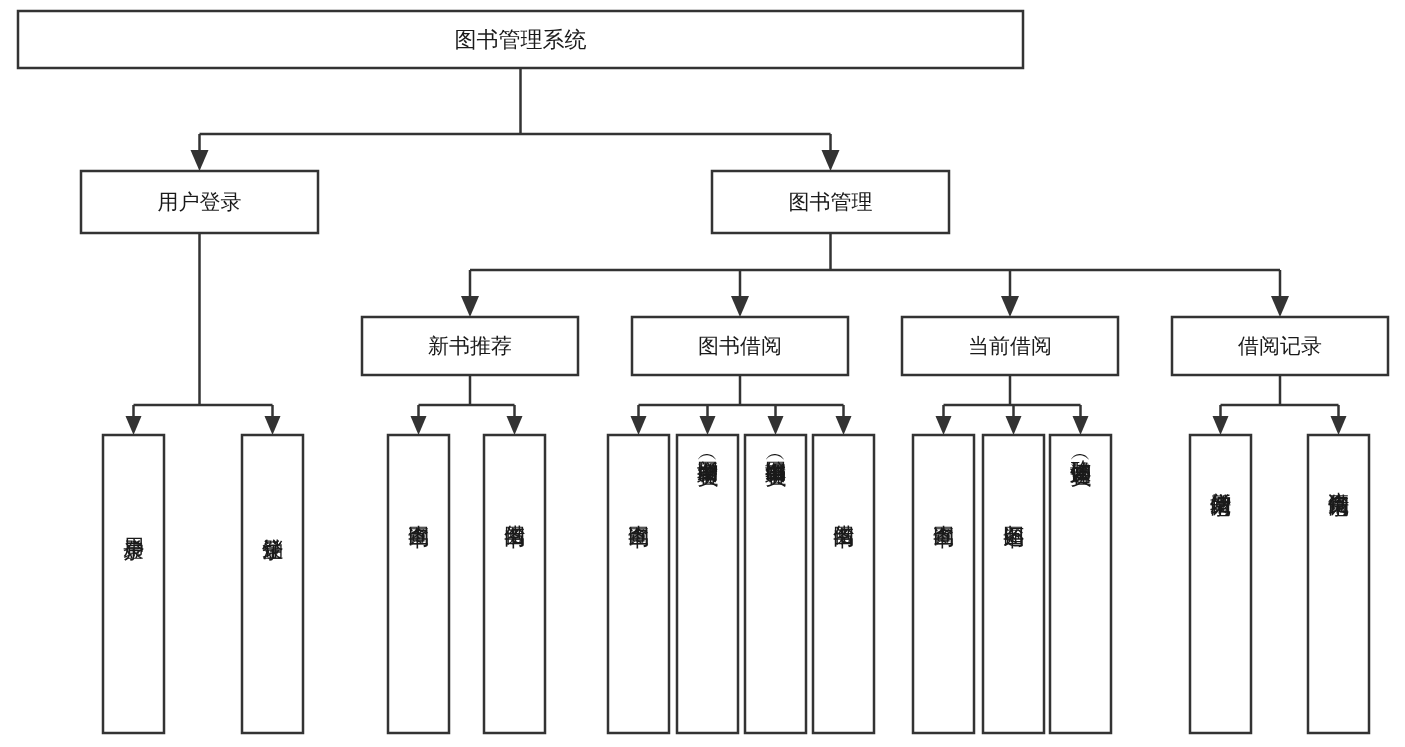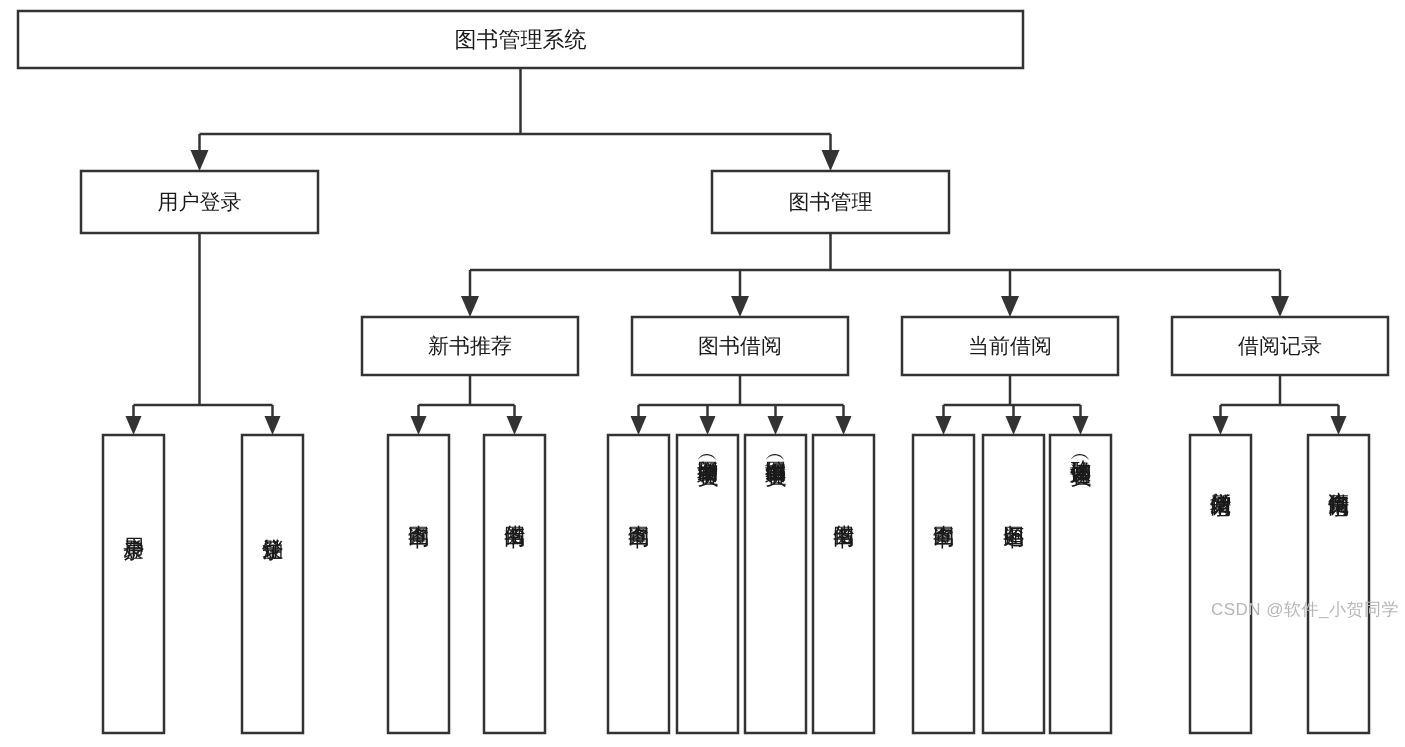--- a/index.html
+++ b/index.html
@@ -256,14 +256,13 @@
   <div class="leaf-label-wrap" style="left:1050px; top:435px; width:61px; height:298px;">
     <span class="leaf-label" style="margin-top:8px;">确认归还（管理员）</span>
   </div>
   <div class="leaf-label-wrap" style="left:1190px; top:435px; width:61px; height:298px;">
     <span class="leaf-label" style="margin-top:40px;">新增借阅记录</span>
   </div>
   <div class="leaf-label-wrap" style="left:1308px; top:435px; width:61px; height:298px;">
     <span class="leaf-label" style="margin-top:40px;">查询借阅记录</span>
   </div>
 
-  <div class="watermark">CSDN @软件_小贺同学</div>
 </div>
 
 </body></html>

